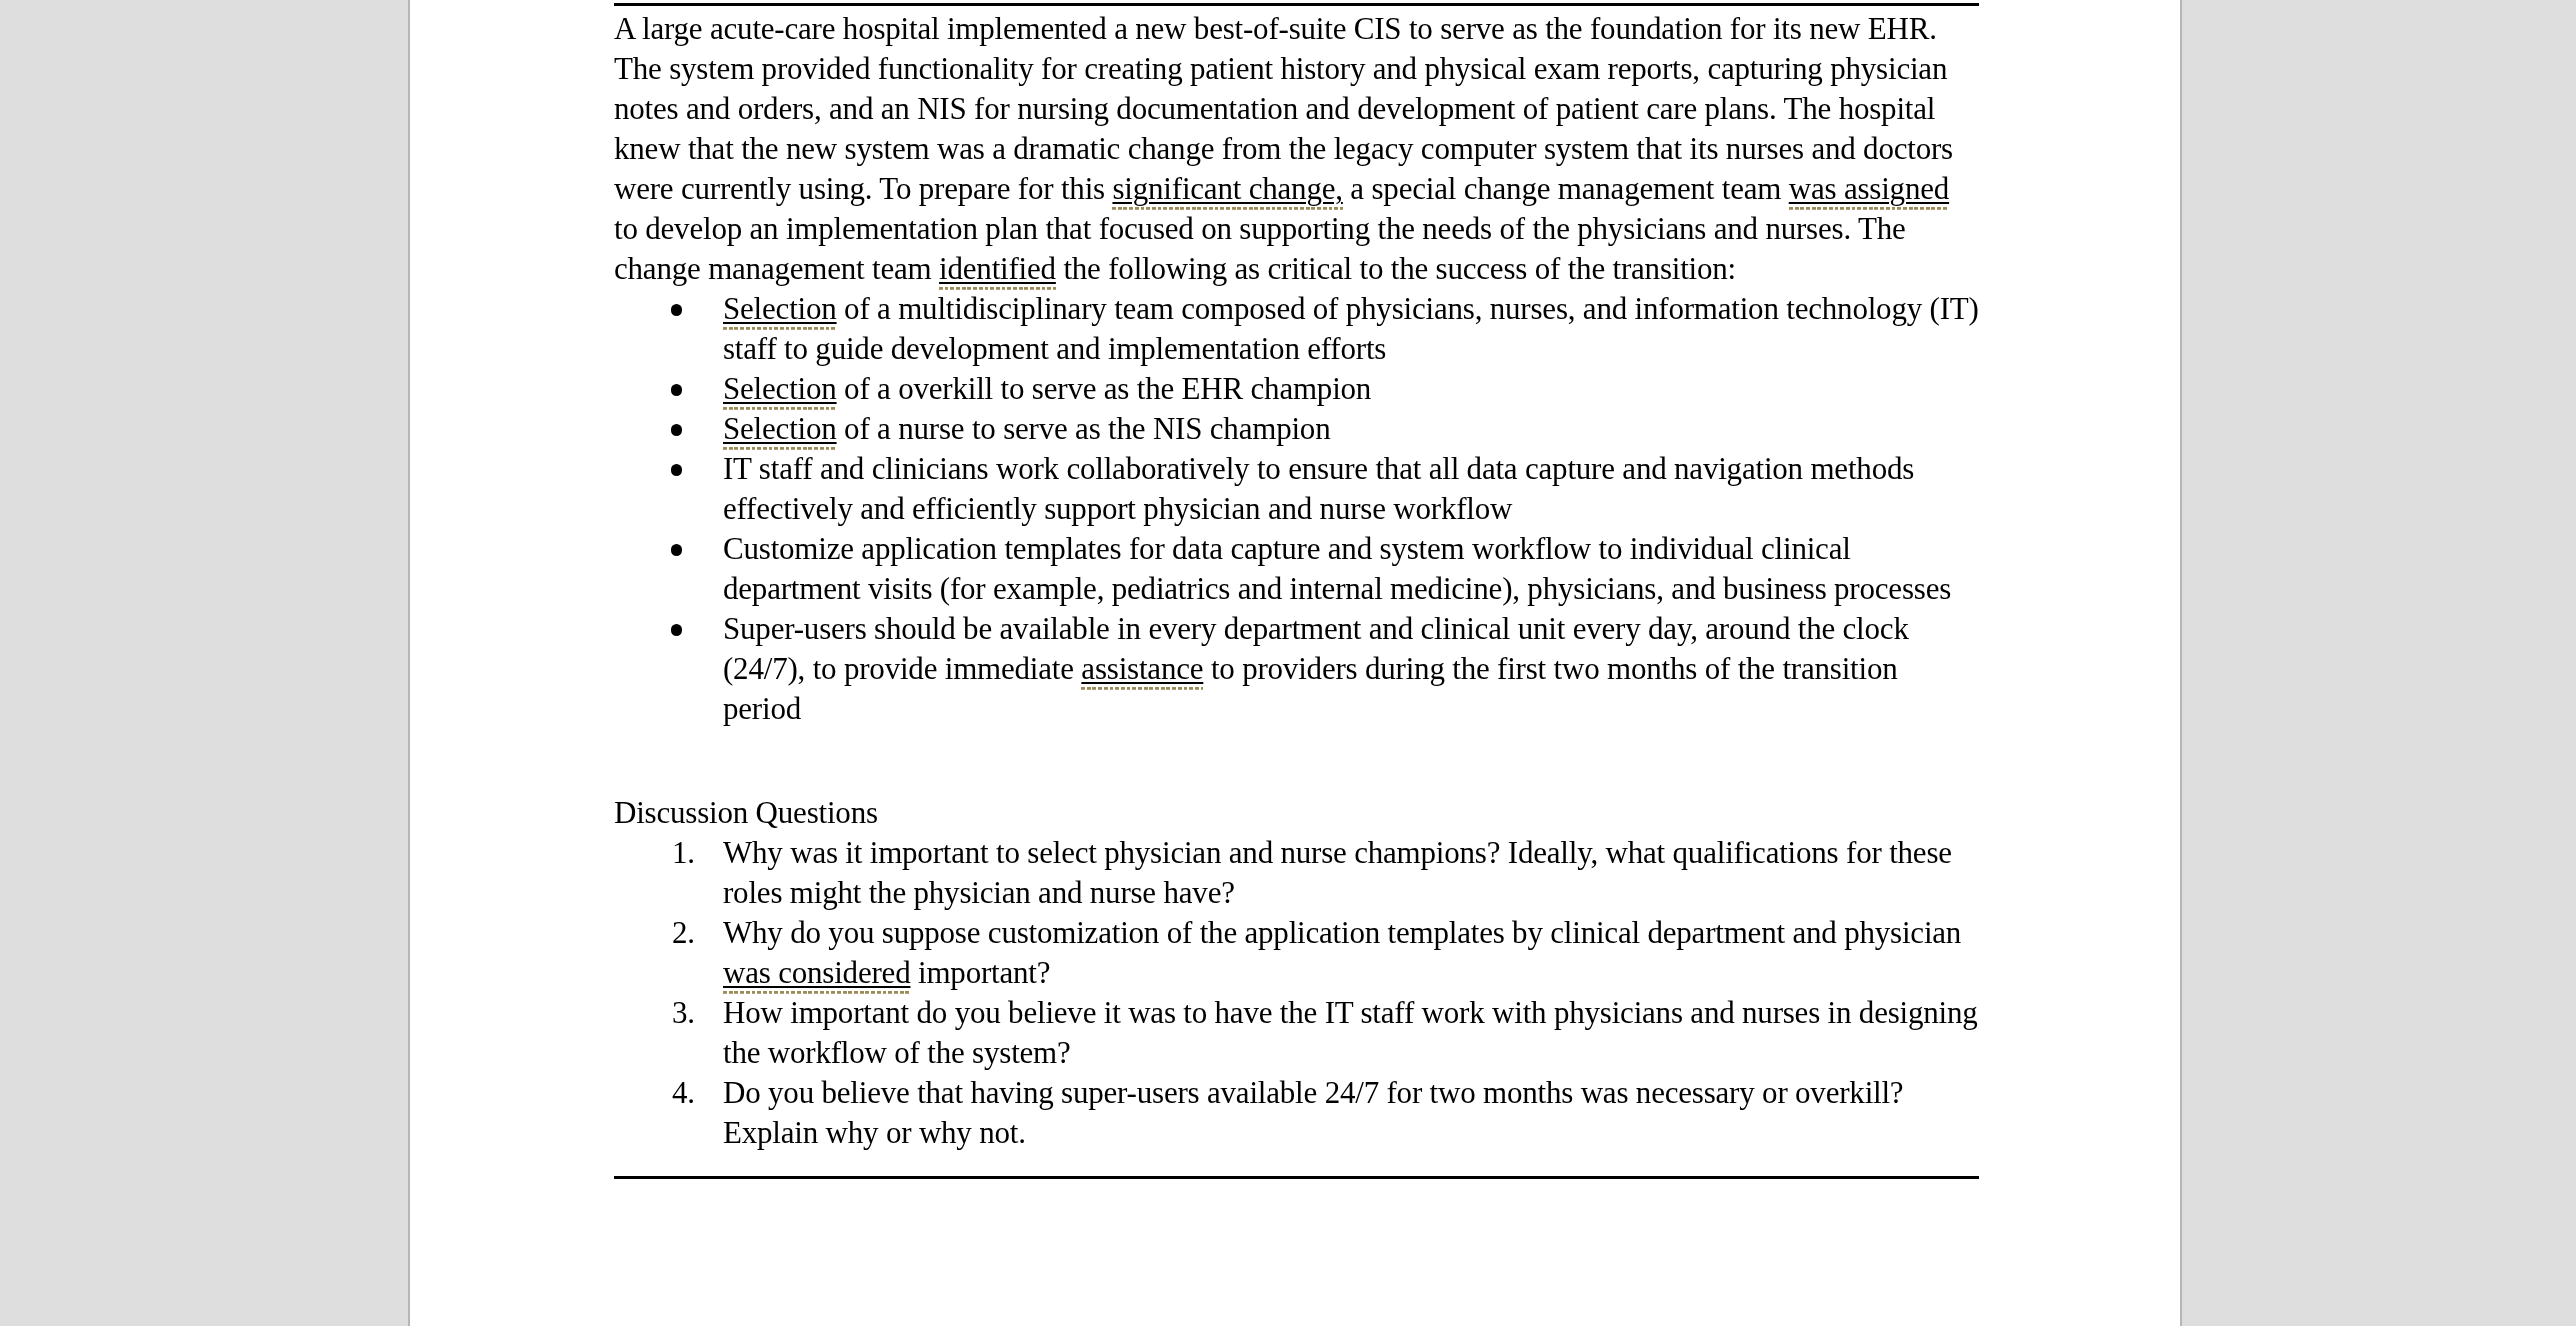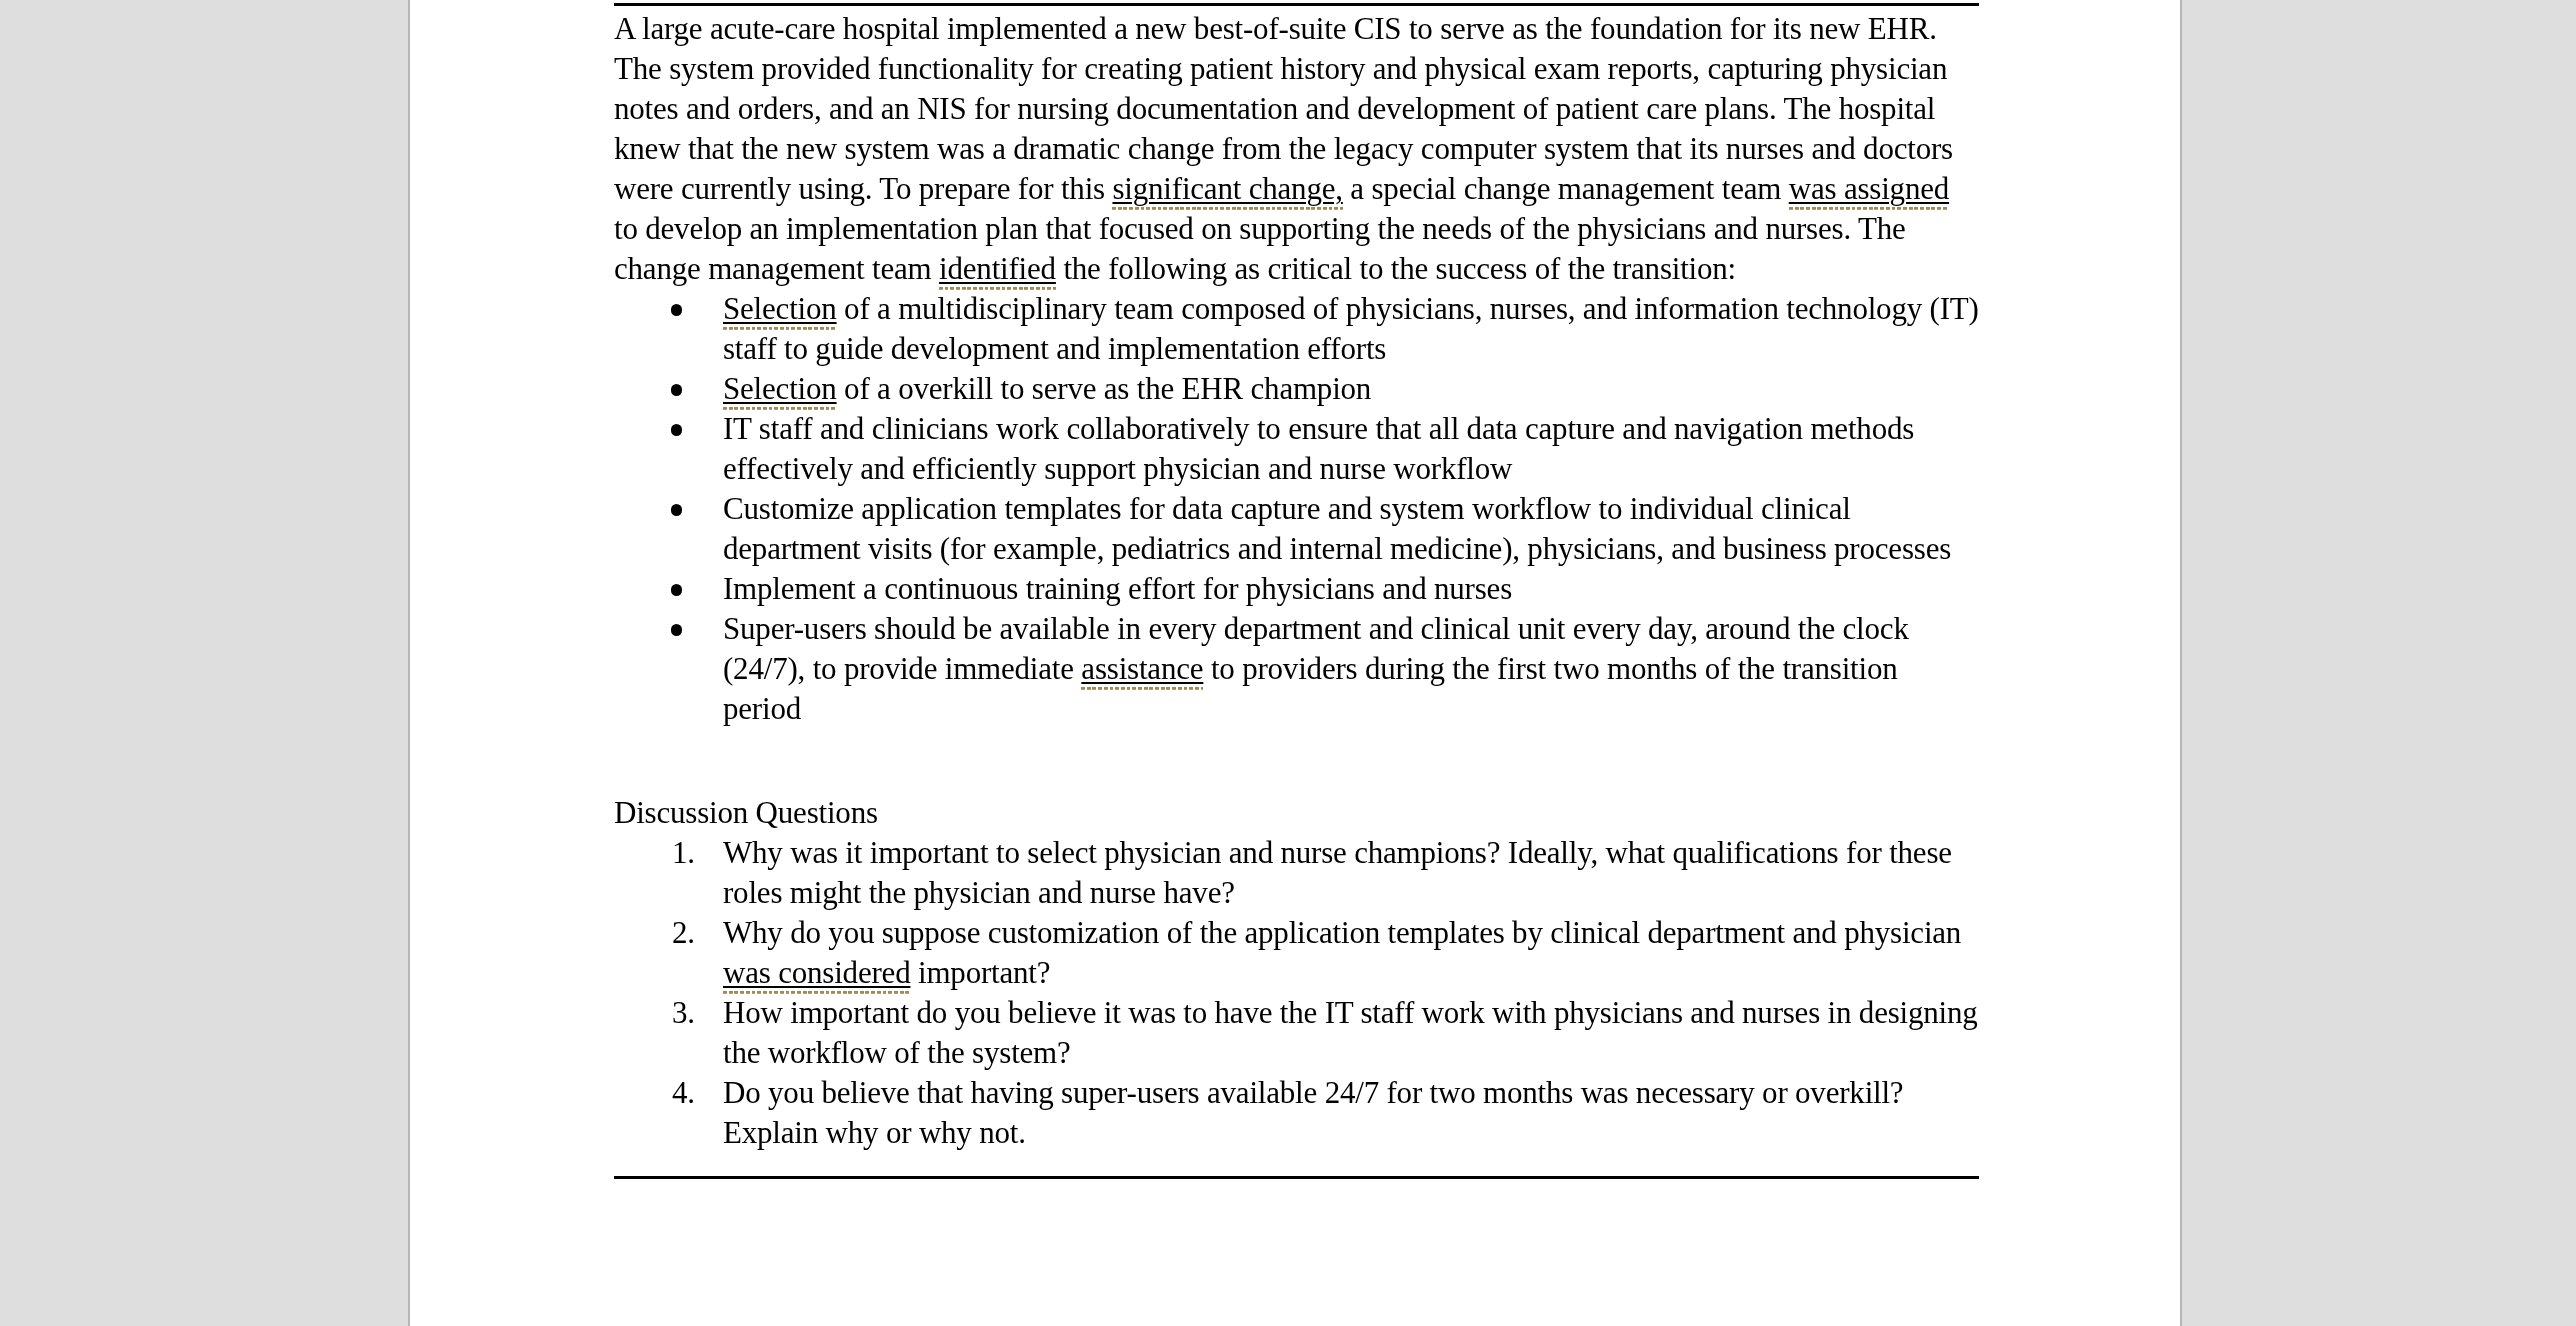--- a/index.html
+++ b/index.html
@@ -80,23 +80,23 @@
 
 <div class="gutter gutter-left"></div>
 
 <div class="page">
   <div class="doc">
     <div class="rule rule-top"></div>
     <p class="para"><span>A large acute-care hospital implemented a new best-of-suite CIS to serve as the foundation for its new EHR. The system provided functionality for creating patient history and physical exam reports, capturing physician notes and orders, and an NIS for nursing documentation and development of patient care plans. The hospital knew that the new system was a dramatic change from the legacy computer system that its nurses and doctors were currently using. To prepare for this </span><span class="gc">significant change,</span><span> a special change management team </span><span class="gc">was assigned</span><span> to develop an implementation plan that focused on supporting the needs of the physicians and nurses. The change management team </span><span class="gc">identified</span><span> the following as critical to the success of the transition:</span></p>
     <ul class="bullets">
         <li><span class="gc">Selection</span><span> of a multidisciplinary team composed of physicians, nurses, and information technology (IT) staff to guide development and implementation efforts</span></li>
         <li><span class="gc">Selection</span><span> of a overkill to serve as the EHR champion</span></li>
+        <li><span class="gc">Selection</span><span> of a nurse to serve as the NIS champion</span></li>
         <li><span>IT staff and clinicians work collaboratively to ensure that all data capture and navigation methods effectively and efficiently support physician and nurse workflow</span></li>
         <li><span>Customize application templates for data capture and system workflow to individual clinical department visits (for example, pediatrics and internal medicine), physicians, and business processes</span></li>
-        <li><span>Implement a continuous training effort for physicians and nurses</span></li>
         <li><span>Super-users should be available in every department and clinical unit every day, around the clock (24/7), to provide immediate </span><span class="gc">assistance</span><span> to providers during the first two months of the transition period</span></li>
       </ul>
     <div class="heading">Discussion Questions</div>
     <ol class="questions">
         <li><span>Why was it important to select physician and nurse champions? Ideally, what qualifications for these roles might the physician and nurse have?</span></li>
         <li><span>Why do you suppose customization of the application templates by clinical department and physician </span><span class="gc">was considered</span><span> important?</span></li>
         <li><span>How important do you believe it was to have the IT staff work with physicians and nurses in designing the workflow of the system?</span></li>
         <li><span>Do you believe that having super-users available 24/7 for two months was necessary or overkill? Explain why or why not.</span></li>
       </ol>
     <div class="rule rule-bottom"></div>

